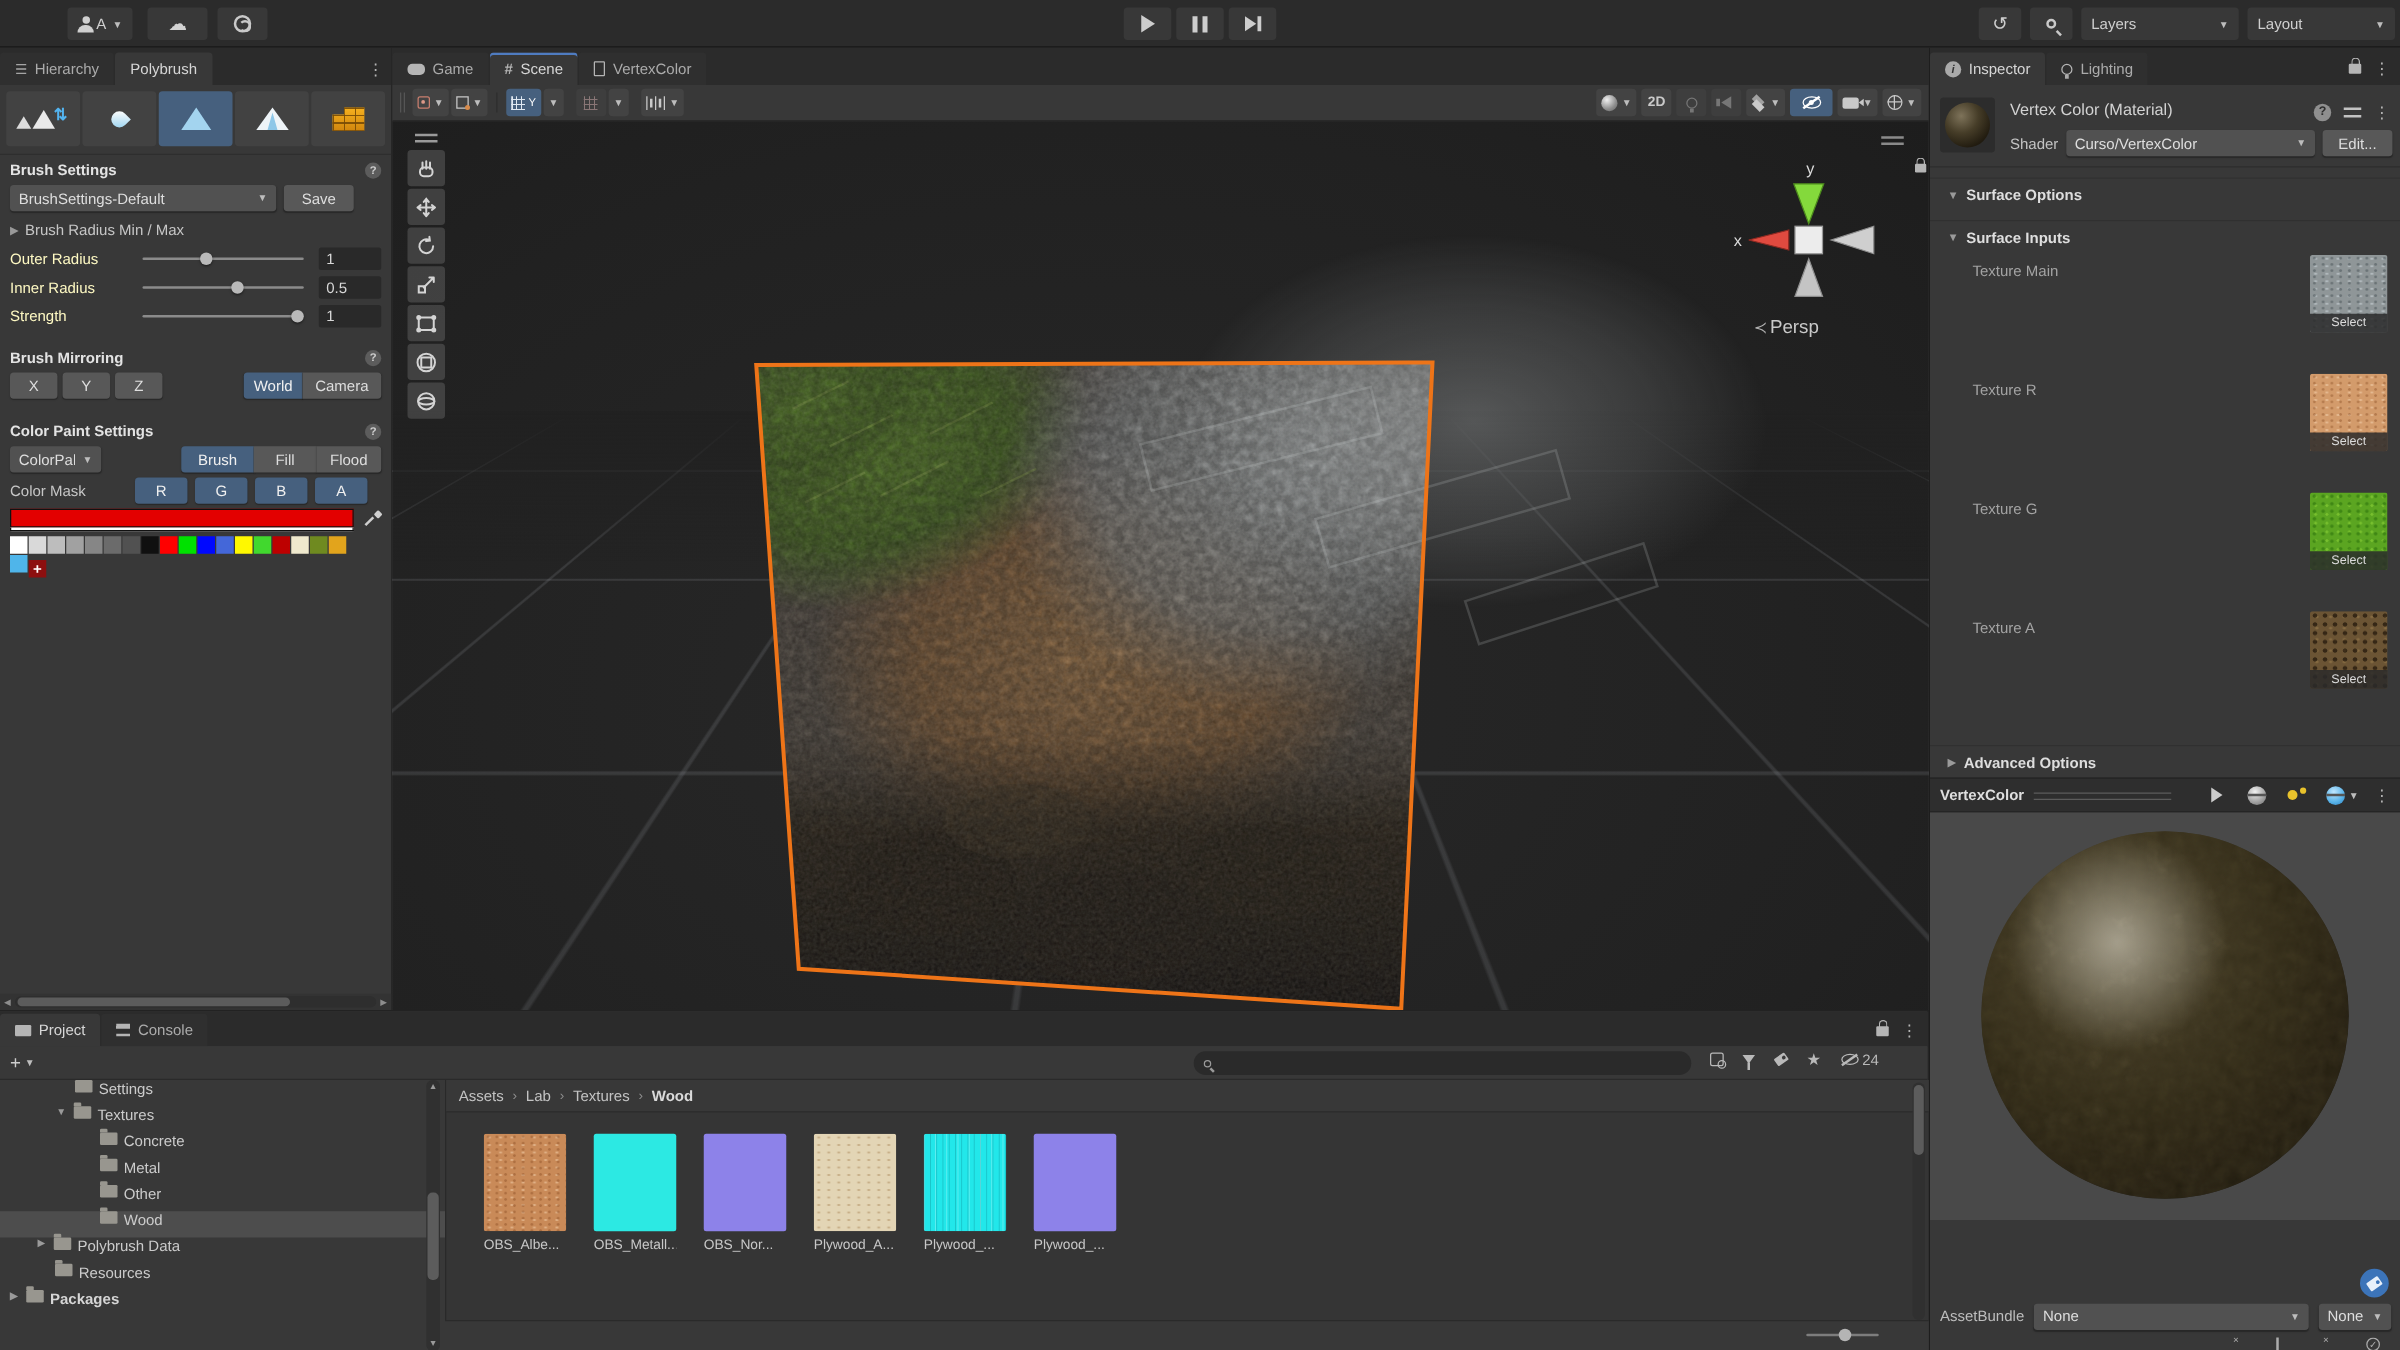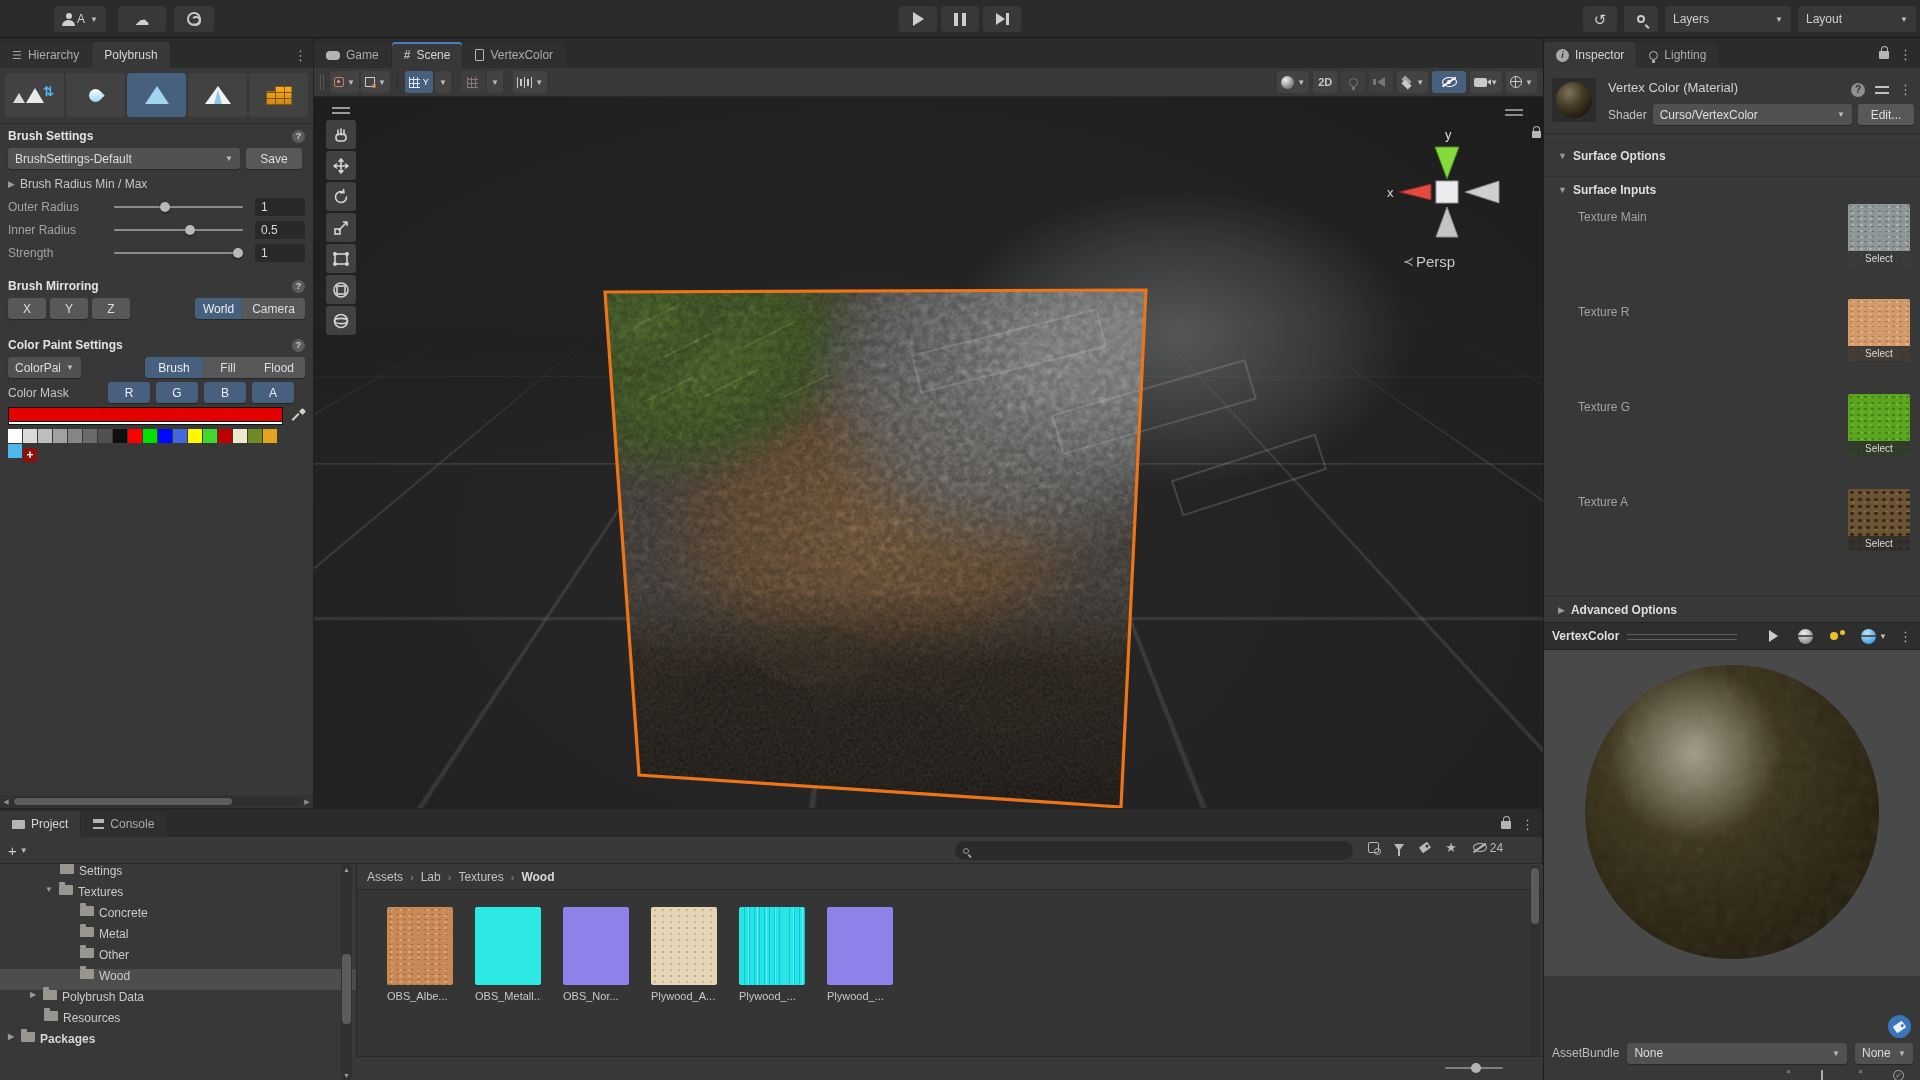--- a/index.html
+++ b/index.html
@@ -47,21 +47,21 @@
 .sechdr{display:flex;align-items:center;padding:0 8px;height:24px;font-weight:bold;color:#e3e3e3}
 .help{margin-left:auto;width:13px;height:13px;border-radius:50%;background:#5c5c5c;color:#cicic1;color:#cfcfcf;font-size:9px;font-weight:bold;display:flex;align-items:center;justify-content:center}
 .ctlrow{display:flex;align-items:center;padding:0 8px;margin-bottom:4px}
 .dd{background:#515151;border-radius:3px;height:21px;display:flex;align-items:center;padding:0 7px;color:#dedede;box-shadow:0 1px 1px rgba(0,0,0,.3)}
 .dd .arw{margin-left:auto;padding-left:6px}
 .btn{background:#585858;border-radius:3px;height:21px;display:flex;align-items:center;justify-content:center;color:#dedede;box-shadow:0 1px 1px rgba(0,0,0,.3)}
 .btn.blue{background:#46607e;color:#f0f0f0}
 .fold{display:flex;align-items:center;gap:5px;padding:0 8px;height:22px;color:#c6c6c6}
 .fold .fa{font-size:9px;color:#999}
 .slrow{display:flex;align-items:center;height:23px;padding:0 8px}
-.slrow .lbl{width:106px;color:#a3a3a3}
+.slrow .lbl{width:106px;color:#fef9c3}
 .track{flex:1;height:2px;background:#8b8b8b;border-radius:1px;position:relative;margin-right:12px}
 .thumb{position:absolute;top:-4px;width:10px;height:10px;border-radius:50%;background:#b9b9b9;box-shadow:0 1px 2px rgba(0,0,0,.5)}
 .valbox{width:50px;height:18px;background:#292929;border-radius:2px;color:#d8d8d8;display:flex;align-items:center;padding-left:6px}
 .curvebox{width:150px;height:25px;background:#8a8a8a;border:1px solid #1f1f1f;border-radius:2px;overflow:hidden}
 .gap10{height:10px}
 .colorbar-w{display:flex;align-items:center;padding:0 8px;margin-top:4px}
 .colorbar{flex:1;height:15px;background:#e30000;border:1px solid #111}
 .alphabar{height:3px;background:#fff;border:1px solid #111;border-top:none}
 .eyedrop{width:16px;height:16px;margin-left:6px;position:relative}
 .eyedrop::before{content:"";position:absolute;left:2px;top:8px;width:9px;height:2px;background:#cfcfcf;transform:rotate(-45deg)}
@@ -283,21 +283,21 @@
     <div class="modebtn">
       <span class="bricks"></span>
     </div>
   </div>
 
   <div class="sechdr">
     <span>Brush Settings</span>
     <span class="help">?</span>
   </div>
   <div class="ctlrow">
-    <div class="dd" style="width:232px">
+    <div class="dd" style="width:213px">
       <span>BrushSettings-Default</span>
       <span class="arw">▼</span>
     </div>
     <div class="btn" style="width:56px;margin-left:6px">
       <span>Save</span>
     </div>
   </div>
   <div class="fold">
     <span class="fa">▶</span>
     <span>Brush Radius Min / Max</span>

